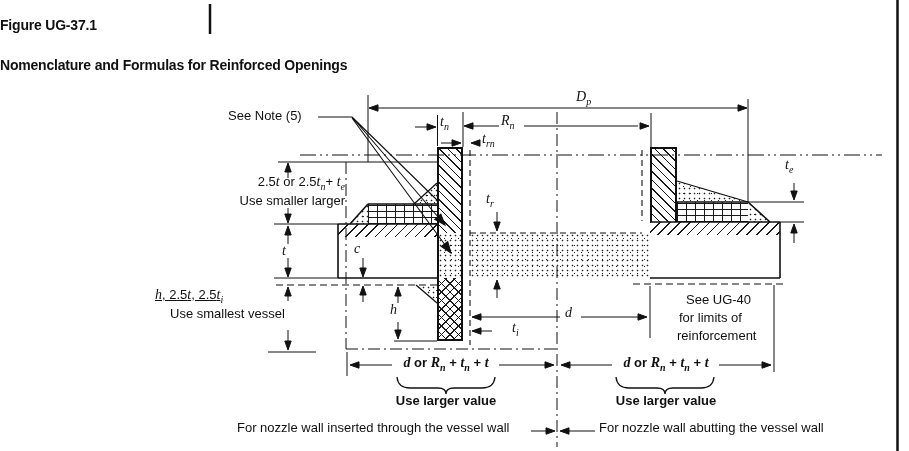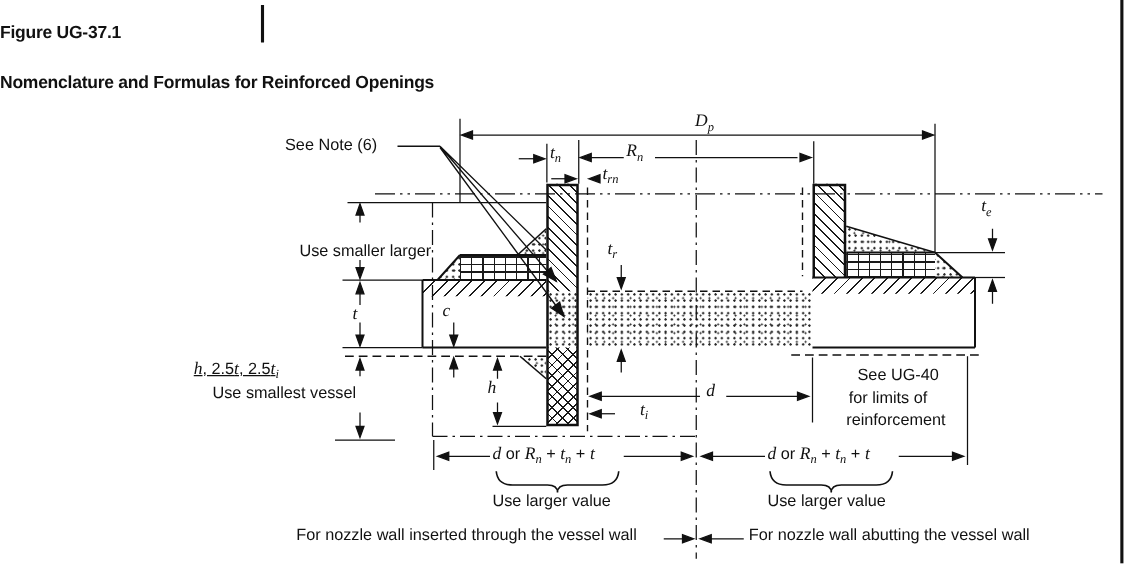--- a/index.html
+++ b/index.html
@@ -15,21 +15,21 @@
                            repeating-linear-gradient(135deg,#1a1a1a 0 1px,transparent 1px 6px);}
   .stipple{background-image:radial-gradient(circle,#222 0.7px,transparent 1.1px),
                             radial-gradient(circle,#222 0.6px,transparent 1px);
            background-size:5px 5px,7px 7px;background-position:0 0,3px 2px;}
   svg{position:absolute;left:0;top:0;}
   .lbl{position:absolute;font-size:13px;white-space:nowrap;line-height:15px;}
   .lbl .fv, .lbl sub{font-family:"Liberation Serif",serif;font-style:italic;}
   .lbl .fv{font-size:14px;}
   .lbl sub{font-size:10px;line-height:0;}
   .ralign{text-align:right;}
-  .calign{text-align:left;}
+  .calign{text-align:center;font-weight:bold;}
 </style>
 </head>
 <body>
 
 <div id="fig">
 
   <div class="region hatch-f" style="left:338px;top:224px;width:99px;height:13px;"></div>
   <div class="region hatch-f" style="left:650px;top:222px;width:130px;height:13px;"></div>
   <div class="region grid" style="left:368px;top:204px;width:69px;height:20px;"></div>
   <div class="region grid" style="left:677px;top:202px;width:71px;height:20px;"></div>
@@ -165,37 +165,38 @@
 
     <g stroke="#111" fill="none" stroke-width="1.3">
       <path d="M397,377 Q398,388 410,388 L438,388 Q446,388 446,394 Q446,388 454,388 L482,388 Q494,388 495,377"></path>
       <path d="M616,377 Q617,388 629,388 L657,388 Q665,388 665,394 Q665,388 673,388 L701,388 Q713,388 714,377"></path>
     </g>
   </svg>
 
   <div class="title" style="top:17px;">Figure UG-37.1</div>
   <div class="title" style="top:37px;margin-top:20px;">Nomenclature and Formulas for Reinforced Openings</div>
 
-  <div class="lbl" style="left:228px;top:108px;">See Note (6)</div>
-
+  <div class="lbl" style="left:228px;top:108px;">See Note (5)</div>
+
+  <div class="lbl ralign" style="left:180px;top:174px;width:165px;"><span class="fw">2.5</span><span class="fv">t</span><span class="fw"> or 2.5</span><span class="fv">t</span><sub class="fs">n</sub><span class="fw">+ </span><span class="fv">t</span><sub class="fs">e</sub></div>
   <div class="lbl ralign" style="left:180px;top:193px;width:165px;">Use smaller larger</div>
 
   <div class="lbl" style="left:282px;top:243px;"><span class="fv">t</span></div>
 
   <div class="lbl" style="left:155px;top:287px;text-decoration:underline;"><span class="fv">h</span><span class="fw">, 2.5</span><span class="fv">t</span><span class="fw">, 2.5</span><span class="fv">t</span><sub class="fs">i</sub></div>
   <div class="lbl" style="left:170px;top:306px;">Use smallest vessel</div>
 
   <div class="lbl" style="left:354px;top:241px;"><span class="fv">c</span></div>
   <div class="lbl" style="left:390px;top:302px;"><span class="fv">h</span></div>
 
   <div class="lbl" style="left:440px;top:114px;"><span class="fv">t</span><sub class="fs">n</sub></div>
   <div class="lbl" style="left:501px;top:113px;"><span class="fv">R</span><sub class="fs">n</sub></div>
   <div class="lbl" style="left:482px;top:131px;"><span class="fv">t</span><sub class="fs">rn</sub></div>
   <div class="lbl" style="left:486px;top:191px;"><span class="fv">t</span><sub class="fs">r</sub></div>
-  <div class="lbl" style="left:556px;top:89px;"><span class="fv">D</span><sub class="fs">p</sub></div>
+  <div class="lbl" style="left:576px;top:89px;"><span class="fv">D</span><sub class="fs">p</sub></div>
   <div class="lbl" style="left:565px;top:305px;"><span class="fv">d</span></div>
   <div class="lbl" style="left:512px;top:320px;text-align:center;"><span class="fv">t</span><sub class="fs">i</sub></div>
   <div class="lbl" style="left:785px;top:157px;"><span class="fv">t</span><sub class="fs">e</sub></div>
 
   <div class="lbl" style="left:666px;top:292px;margin-left:20px;">See UG-40</div>
   <div class="lbl" style="left:679px;top:310px;">for limits of</div>
   <div class="lbl" style="left:677px;top:328px;">reinforcement</div>
 
   <div class="lbl calign" style="left:394px;top:355px;width:104px;"><span class="fv">d</span><span class="fw"> or </span><span class="fv">R</span><sub class="fs">n</sub><span class="fw"> + </span><span class="fv">t</span><sub class="fs">n</sub><span class="fw"> + </span><span class="fv">t</span></div>
   <div class="lbl calign" style="left:614px;top:355px;width:104px;"><span class="fv">d</span><span class="fw"> or </span><span class="fv">R</span><sub class="fs">n</sub><span class="fw"> + </span><span class="fv">t</span><sub class="fs">n</sub><span class="fw"> + </span><span class="fv">t</span></div>

